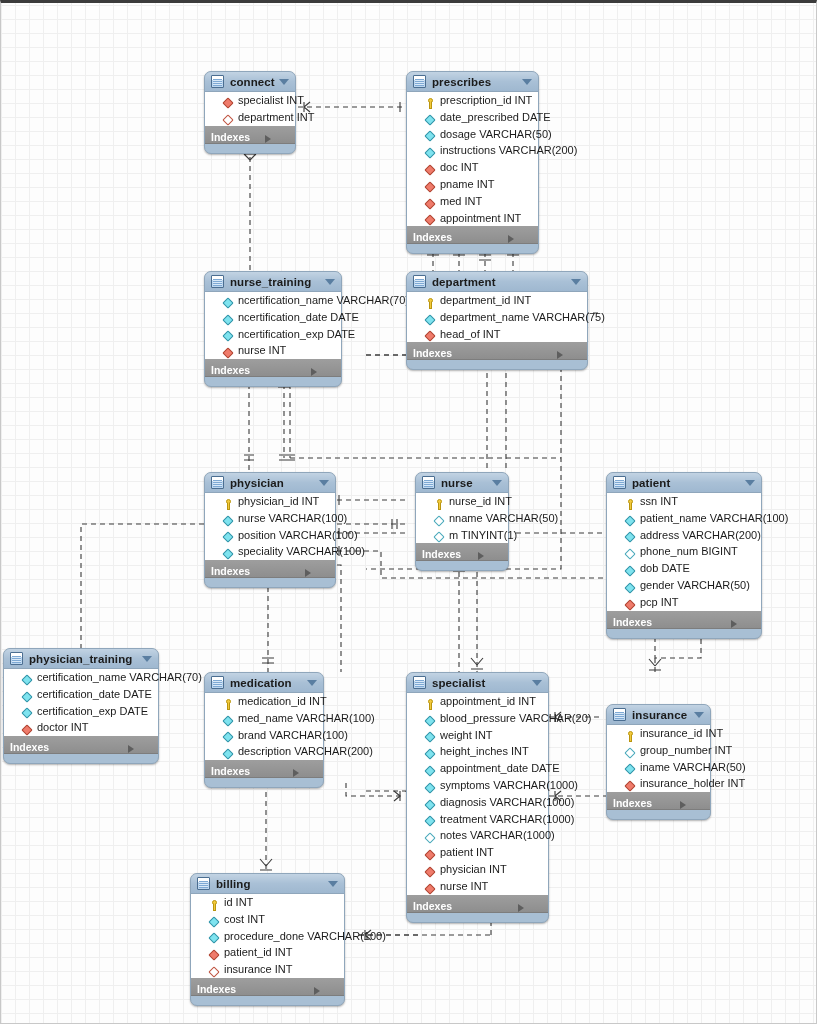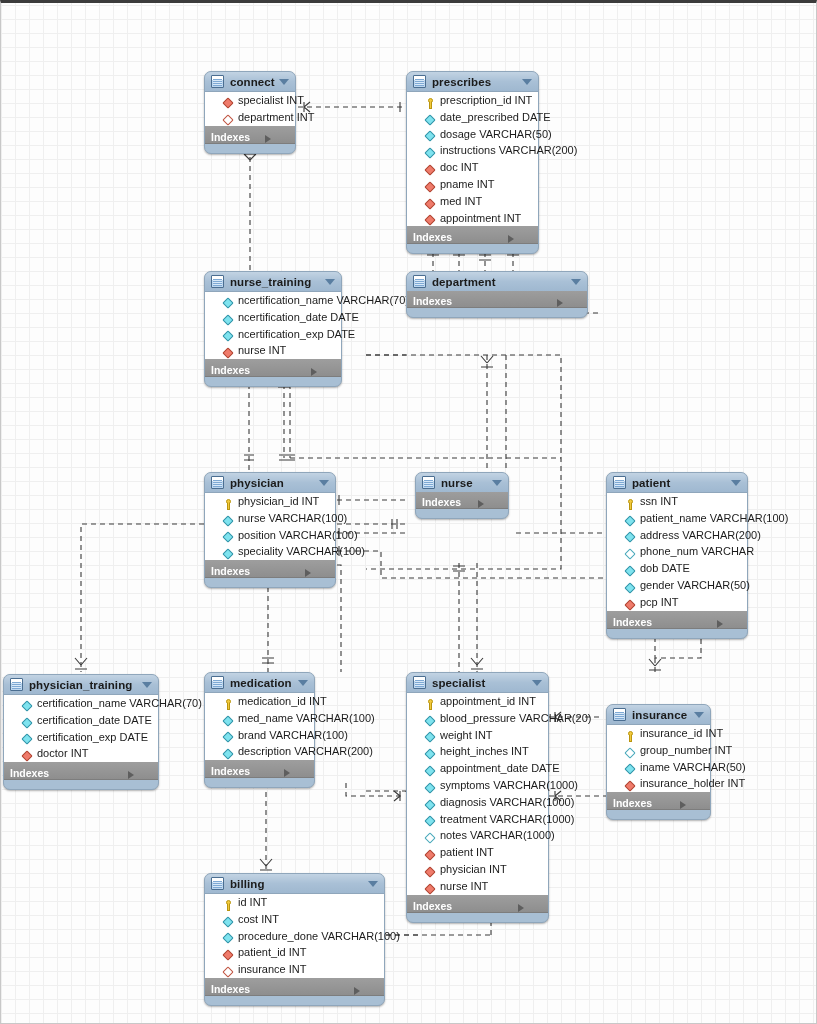--- a/index.html
+++ b/index.html
@@ -324,20 +324,38 @@
           <span class="idx-lbl">Indexes</span>
           <span class="idx-arrow"></span>
         </div>
       </div>
       <div class="tbl" style="left: 405px; top: 268px; width: 182px;">
         <div class="tbl-hd">
           <span class="hd-ico"></span>
           <span class="hd-name">department</span>
           <span class="hd-caret"></span>
         </div>
+        <div class="cols">
+          <div class="col">
+            <span class="c-ico ico-pk"></span>
+            <span>department_id INT</span>
+          </div>
+          <div class="col">
+            <span class="c-ico ico-col">
+              <span class="dia"></span>
+            </span>
+            <span>department_name VARCHAR(75)</span>
+          </div>
+          <div class="col">
+            <span class="c-ico ico-fk">
+              <span class="dia"></span>
+            </span>
+            <span>head_of INT</span>
+          </div>
+        </div>
         <div class="idx">
           <span class="idx-lbl">Indexes</span>
           <span class="idx-arrow"></span>
         </div>
       </div>
       <div class="tbl" style="left: 203px; top: 469px; width: 132px;">
         <div class="tbl-hd">
           <span class="hd-ico"></span>
           <span class="hd-name">physician</span>
           <span class="hd-caret"></span>
@@ -370,26 +388,44 @@
           <span class="idx-lbl">Indexes</span>
           <span class="idx-arrow"></span>
         </div>
       </div>
       <div class="tbl" style="left: 414px; top: 469px; width: 94px;">
         <div class="tbl-hd">
           <span class="hd-ico"></span>
           <span class="hd-name">nurse</span>
           <span class="hd-caret"></span>
         </div>
-        <div class="idx">
-          <span class="idx-lbl">Indexes</span>
-          <span class="idx-arrow"></span>
-        </div>
-      </div>
-      <div class="tbl" style="left: 605px; top: 469px; width: 142px;">
+        <div class="cols">
+          <div class="col">
+            <span class="c-ico ico-pk"></span>
+            <span>nurse_id INT</span>
+          </div>
+          <div class="col">
+            <span class="c-ico ico-coln">
+              <span class="dia"></span>
+            </span>
+            <span>nname VARCHAR(50)</span>
+          </div>
+          <div class="col">
+            <span class="c-ico ico-coln">
+              <span class="dia"></span>
+            </span>
+            <span>m TINYINT(1)</span>
+          </div>
+        </div>
+        <div class="idx">
+          <span class="idx-lbl">Indexes</span>
+          <span class="idx-arrow"></span>
+        </div>
+      </div>
+      <div class="tbl" style="left: 605px; top: 469px; width: 156px;">
         <div class="tbl-hd">
           <span class="hd-ico"></span>
           <span class="hd-name">patient</span>
           <span class="hd-caret"></span>
         </div>
         <div class="cols">
           <div class="col">
             <span class="c-ico ico-pk"></span>
             <span>ssn INT</span>
           </div>
@@ -402,21 +438,21 @@
           <div class="col">
             <span class="c-ico ico-col">
               <span class="dia"></span>
             </span>
             <span>address VARCHAR(200)</span>
           </div>
           <div class="col">
             <span class="c-ico ico-coln">
               <span class="dia"></span>
             </span>
-            <span>phone_num VARCHAR</span>
+            <span>phone_num BIGINT</span>
           </div>
           <div class="col">
             <span class="c-ico ico-col">
               <span class="dia"></span>
             </span>
             <span>dob DATE</span>
           </div>
           <div class="col">
             <span class="c-ico ico-col">
               <span class="dia"></span>
@@ -428,21 +464,21 @@
               <span class="dia"></span>
             </span>
             <span>pcp INT</span>
           </div>
         </div>
         <div class="idx">
           <span class="idx-lbl">Indexes</span>
           <span class="idx-arrow"></span>
         </div>
       </div>
-      <div class="tbl" style="left: 2px; top: 671px; width: 156px; border-radius: 7px;">
+      <div class="tbl" style="left: 2px; top: 645px; width: 156px; border-radius: 7px;">
         <div class="tbl-hd">
           <span class="hd-ico"></span>
           <span class="hd-name">physician_training</span>
           <span class="hd-caret"></span>
         </div>
         <div class="cols">
           <div class="col">
             <span class="c-ico ico-col">
               <span class="dia"></span>
             </span>
@@ -465,21 +501,21 @@
               <span class="dia"></span>
             </span>
             <span>doctor INT</span>
           </div>
         </div>
         <div class="idx">
           <span class="idx-lbl">Indexes</span>
           <span class="idx-arrow"></span>
         </div>
       </div>
-      <div class="tbl" style="left: 203px; top: 669px; width: 111px;">
+      <div class="tbl" style="left: 203px; top: 669px; width: 120px;">
         <div class="tbl-hd">
           <span class="hd-ico"></span>
           <span class="hd-name">medication</span>
           <span class="hd-caret"></span>
         </div>
         <div class="cols">
           <div class="col">
             <span class="c-ico ico-pk"></span>
             <span>medication_id INT</span>
           </div>
@@ -618,21 +654,21 @@
               <span class="dia"></span>
             </span>
             <span>insurance_holder INT</span>
           </div>
         </div>
         <div class="idx">
           <span class="idx-lbl">Indexes</span>
           <span class="idx-arrow"></span>
         </div>
       </div>
-      <div class="tbl" style="left: 203px; top: 870px; width: 181px;">
+      <div class="tbl" style="left: 189px; top: 870px; width: 155px;">
         <div class="tbl-hd">
           <span class="hd-ico"></span>
           <span class="hd-name">billing</span>
           <span class="hd-caret"></span>
         </div>
         <div class="cols">
           <div class="col">
             <span class="c-ico ico-pk"></span>
             <span>id INT</span>
           </div>

